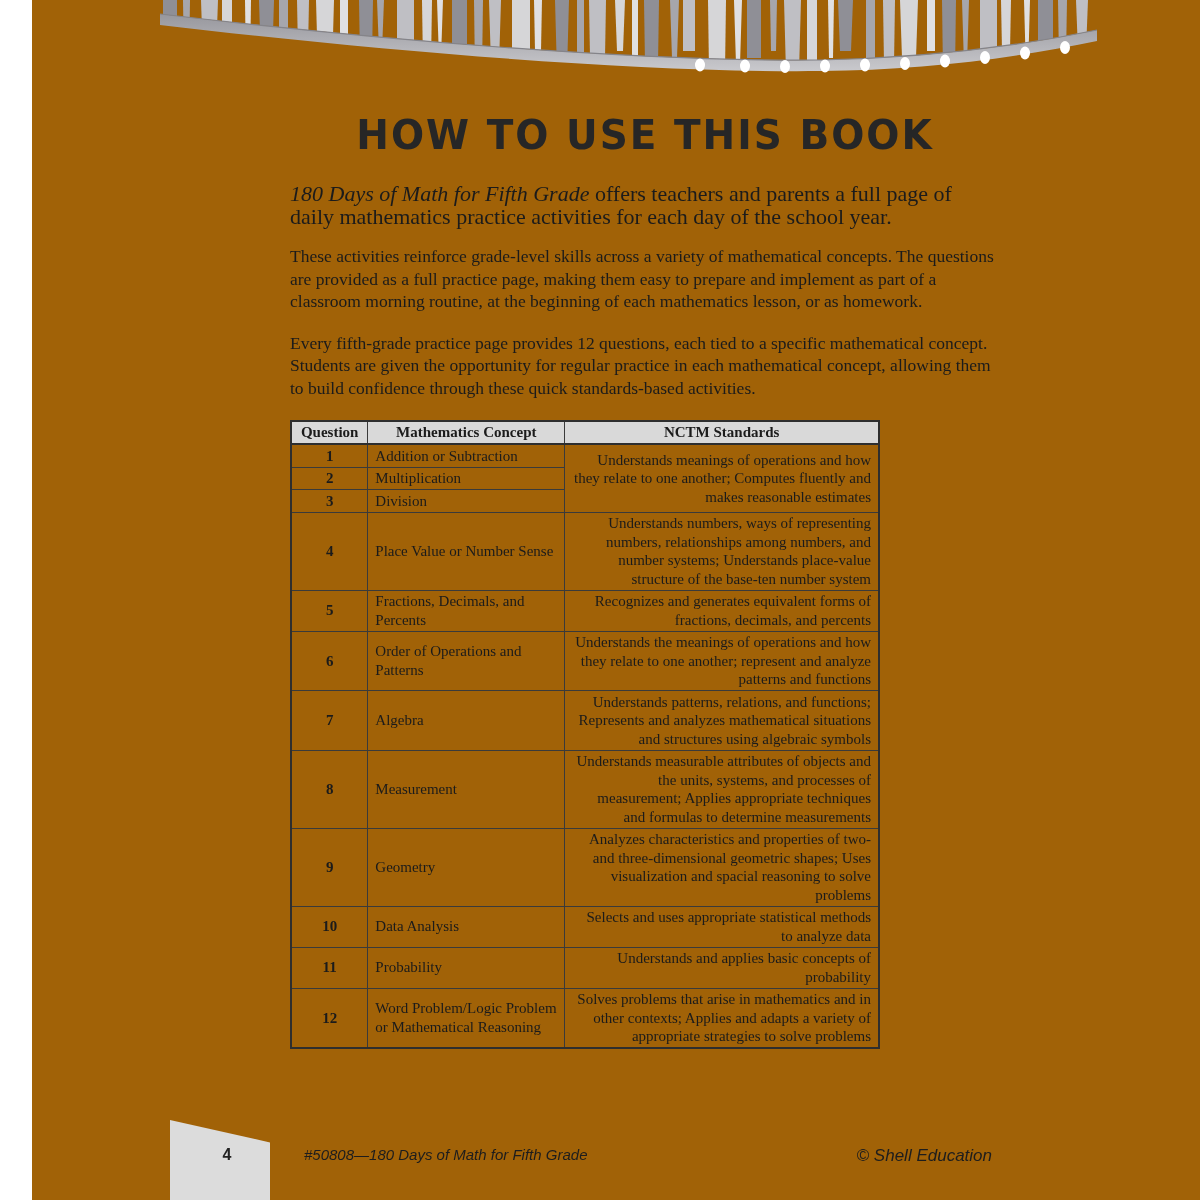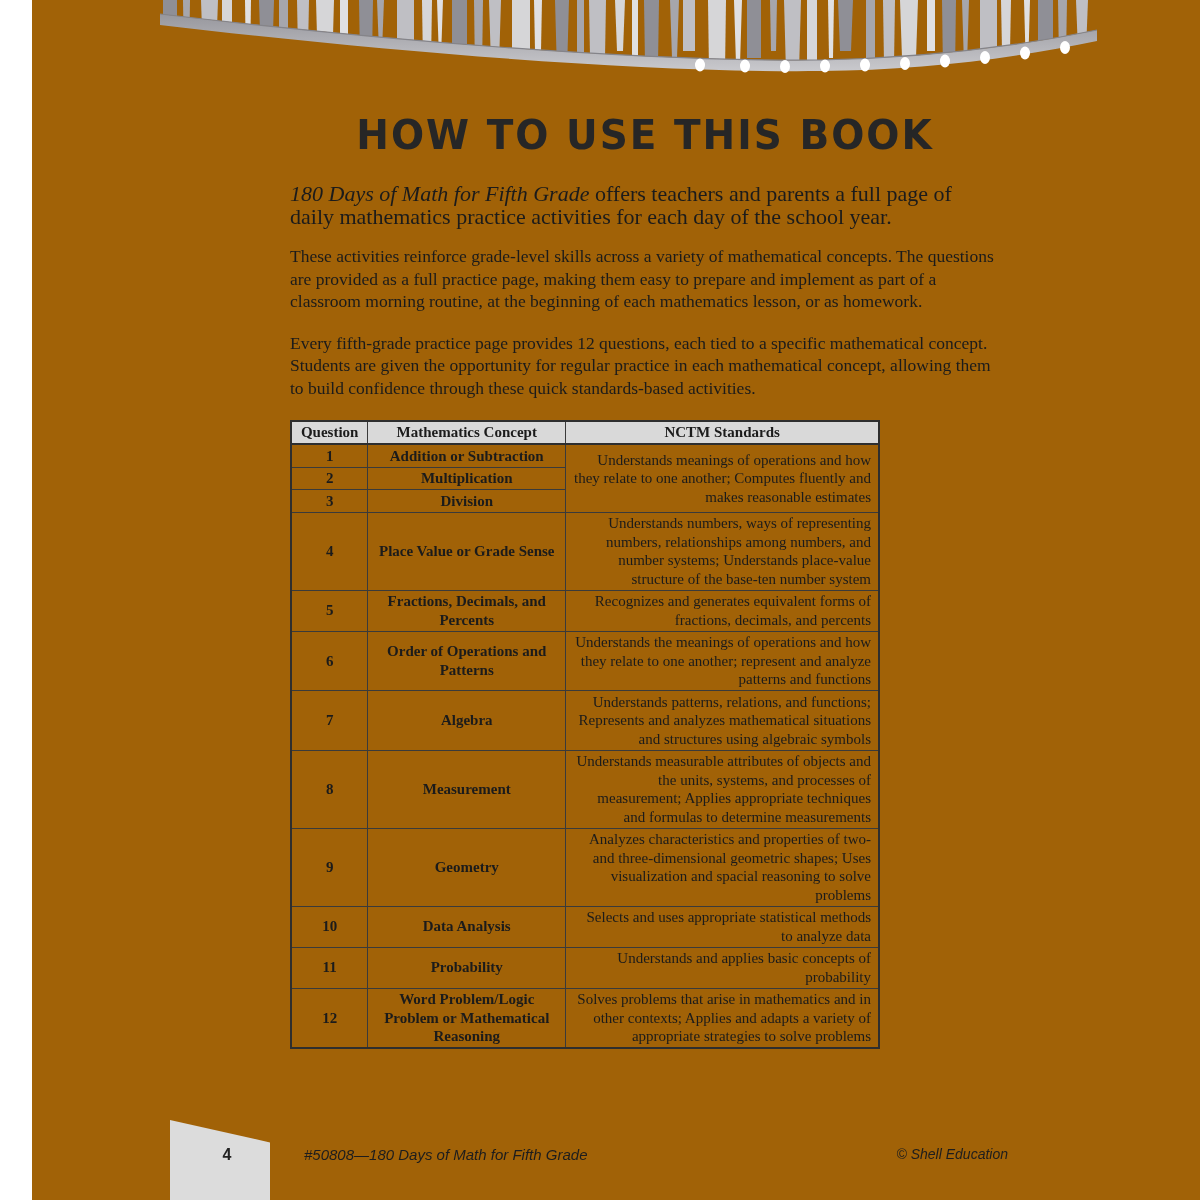--- a/index.html
+++ b/index.html
@@ -27,38 +27,38 @@
 
   
   table.standards { margin-top:21px; width:590px; border-collapse:collapse;
                     border:2.5px solid #2e2e2e; }
   table.standards th { background:#d9d9d9; border:1.5px solid #3a3a3a;
                        border-bottom:2px solid #2e2e2e;
                        font-size:15px; font-weight:bold; padding:2px 6px; }
   table.standards td { border:1.5px solid #3a3a3a; font-size:15px;
                        line-height:18.5px; padding:1.5px 7px; }
   td.q { width:79px;  text-align:center; font-weight:bold; vertical-align:middle; }
-  td.c { width:232px; text-align:center; font-weight:bold; vertical-align:middle; }
+  td.c { width:232px; font-weight:normal; vertical-align:middle; }
   td.s { width:395px; text-align:right; vertical-align:middle; }
 
   .note { margin-top:10px; font-style:italic; font-size:16.5px; line-height:21px; color:#222; }
 
   
   .footer-tab { position:absolute; left:138px; top:1120px; width:100px; height:80px;
                 background:#dcdcdc;
                 clip-path:polygon(0 0, 100% 28%, 100% 100%, 0 100%); }
   .footer-page-num { position:absolute; left:180px; top:1146px; width:30px;
                      text-align:center; font-family:"Liberation Sans", sans-serif;
                      font-weight:bold; font-size:16px; color:#222; }
   .footer-id { position:absolute; left:272px; top:1146px;
                font-family:"Liberation Sans", sans-serif; font-style:italic;
                font-size:15px; color:#1d1d1d; }
-  .footer-pub { position:absolute; right:224px; top:1146px;
+  .footer-pub { position:absolute; right:240px; top:1146px;
                 font-family:"Liberation Sans", sans-serif; font-style:italic;
-                font-size:14px; color:#1d1d1d; }
+                font-size:17px; color:#1d1d1d; }
 </style>
 </head>
 <body>
 
 <div class="page">
 
   <svg class="deco-strip" viewBox="0 0 938 84" xmlns="http://www.w3.org/2000/svg">
     <defs>
       <clipPath id="stripclip">
         <path d="M0,0 H937 V30 C850,48 760,58 660,60 C480,62 220,40 0,14 Z"></path>
@@ -162,21 +162,21 @@
         <tr>
           <td class="q">2</td>
           <td class="c">Multiplication</td>
         </tr>
         <tr>
           <td class="q">3</td>
           <td class="c">Division</td>
         </tr>
         <tr>
           <td class="q">4</td>
-          <td class="c">Place Value or Grade Sense</td>
+          <td class="c">Place Value or Number Sense</td>
           <td class="s">Understands numbers, ways of representing numbers, relationships among numbers, and number systems; Understands place-value structure of the base-ten number system</td>
         </tr>
         <tr>
           <td class="q">5</td>
           <td class="c">Fractions, Decimals, and Percents</td>
           <td class="s">Recognizes and generates equivalent forms of fractions, decimals, and percents</td>
         </tr>
         <tr>
           <td class="q">6</td>
           <td class="c">Order of Operations and Patterns</td>

